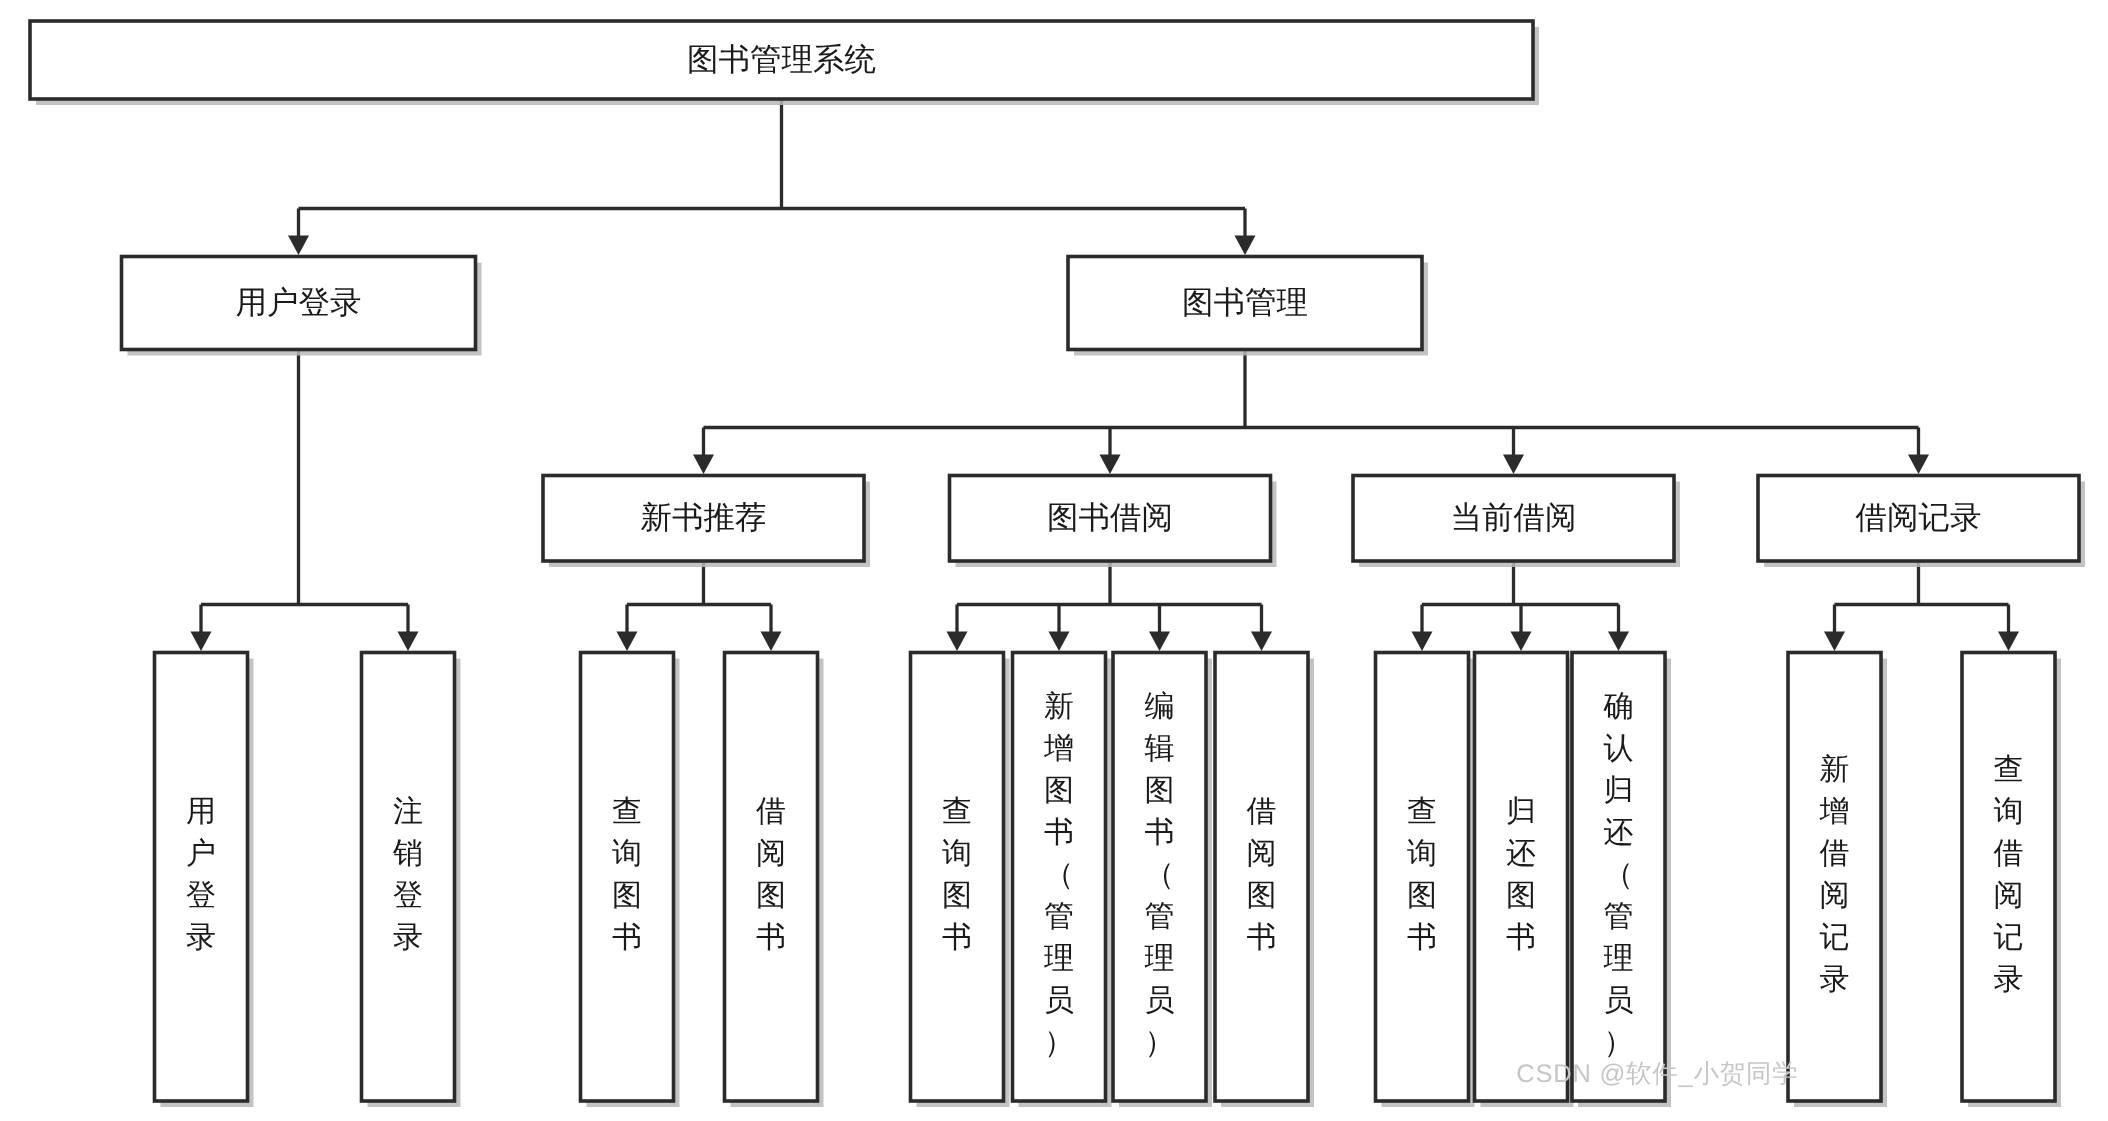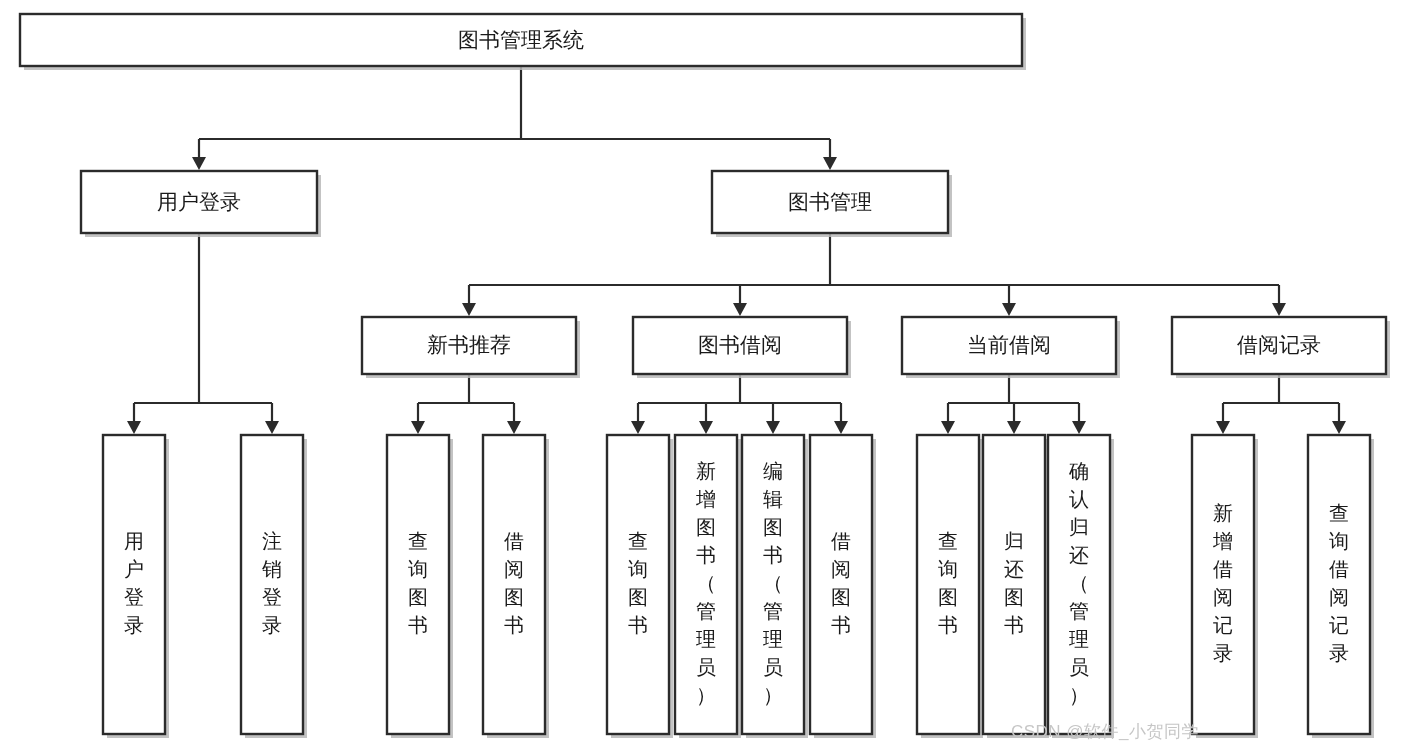--- a/index.html
+++ b/index.html
@@ -53,21 +53,21 @@
   }
   .node-label.horizontal {
     font-size: 21px;
   }
   .node-label.vertical {
     font-size: 20px;
   }
   .watermark {
     position: absolute;
     right: 10px;
-    bottom: 4px;
+    bottom: 20px;
     font-family: "Liberation Sans", "DejaVu Sans", sans-serif;
     font-size: 17px;
     color: #c6c6c6;
     white-space: nowrap;
     letter-spacing: 0.5px;
     user-select: none;
   }
 </style>
 </head>
 <body>

